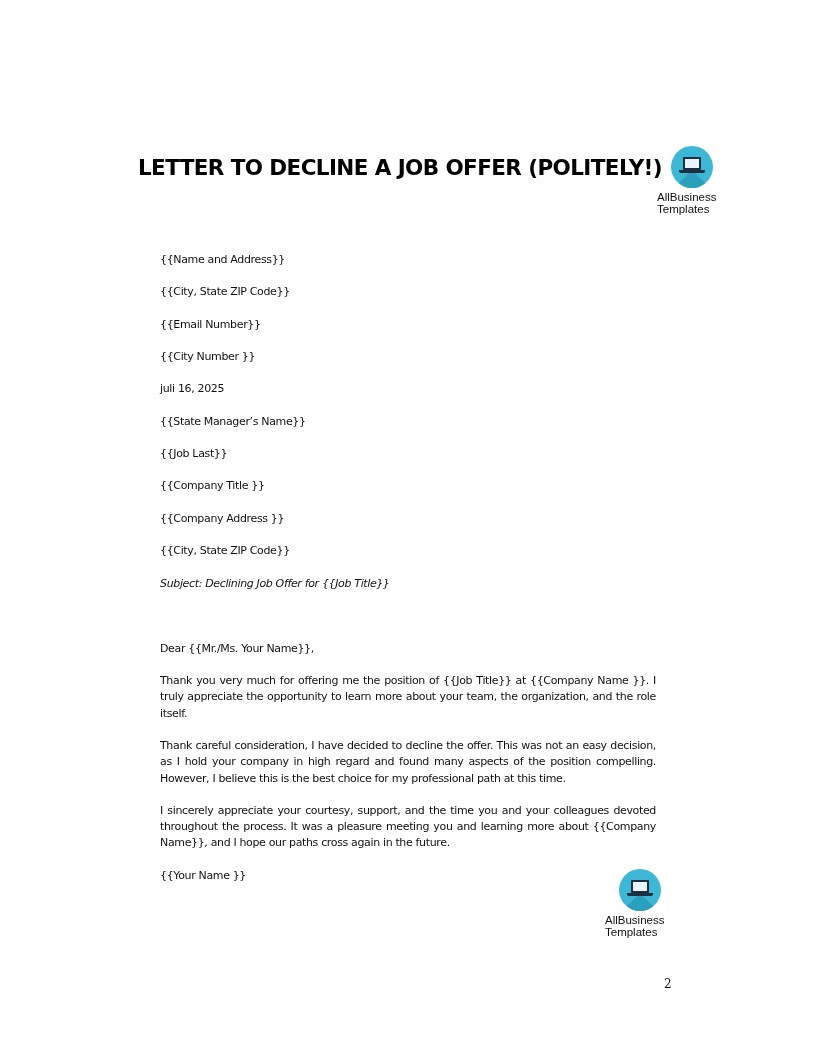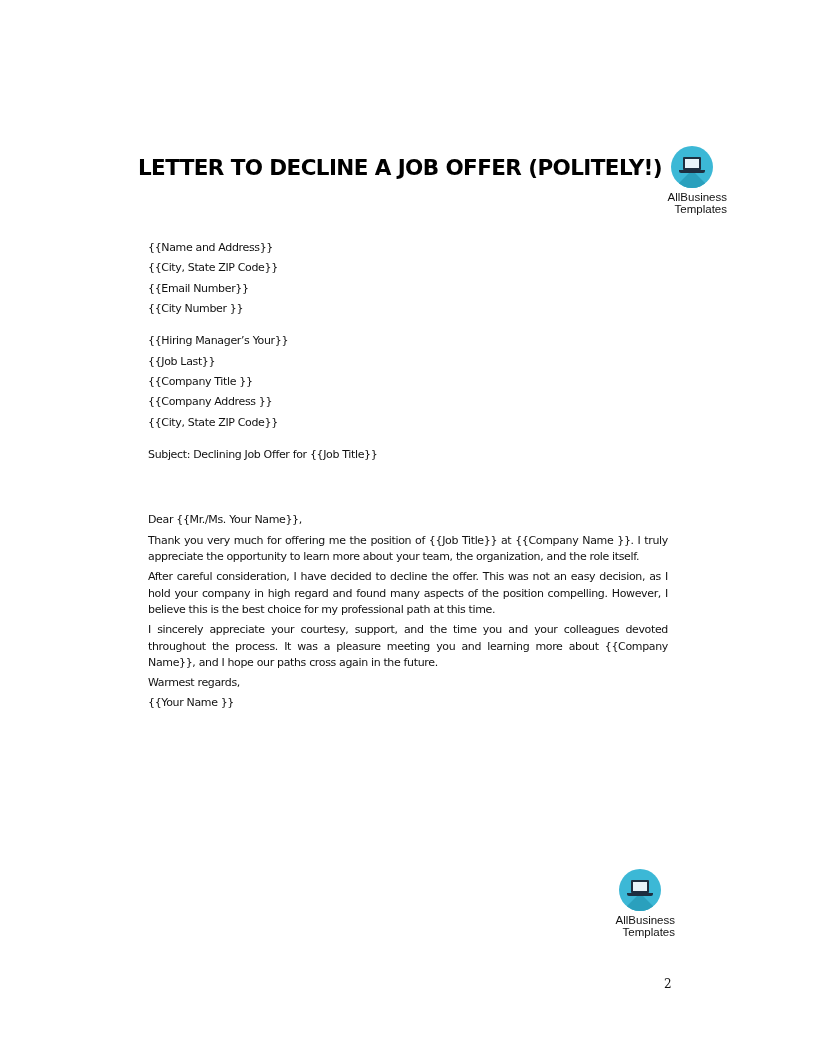--- a/index.html
+++ b/index.html
@@ -2,36 +2,36 @@
 <html><head>
   <meta charset="utf-8">
   <style>
     html, body { margin: 0; padding: 0; background: #ffffff; }
     body { width: 816px; height: 1056px; position: relative; overflow: hidden;
            font-family: "DejaVu Sans", "Liberation Sans", sans-serif; color: #111; }
     .title { position: absolute; left: 0; width: 816px; top: 155px; text-align: center;
              font-family: "DejaVu Sans", sans-serif; font-weight: bold; font-size: 21.5px;
              letter-spacing: -0.6px; color: #000; }
     .title span { display: inline-block; transform: translateX(-8px); }
-    .logo { position: absolute; text-align: right; font-family: "Liberation Sans", sans-serif;
+    .logo { position: absolute; text-align: left; font-family: "Liberation Sans", sans-serif;
             font-size: 11.5px; line-height: 12px; color: #111; width: 70px; }
     .logo .circle { width: 42px; height: 42px; border-radius: 50%; background: #3cb8d6;
                     margin: 0 auto 3px auto; position: relative; overflow: hidden; }
     .logo .shadow { position: absolute; left: 21px; top: 24px; width: 40px; height: 40px;
                     background: #2aa0bd; transform: rotate(45deg); transform-origin: 0 0; }
     .logo .screen { position: absolute; left: 12px; top: 11px; width: 18px; height: 13px;
                     background: #1e2f40; border-radius: 1px; }
     .logo .screen::after { content: ""; position: absolute; left: 2px; top: 2px; width: 14px; height: 9px;
                            background: #e9f4fa; }
     .logo .base { position: absolute; left: 8px; top: 24px; width: 26px; height: 3px;
                   background: #1e2f40; border-radius: 0 0 2px 2px; }
     .content { position: absolute; left: 144px; top: 236px; width: 528px;
                font-family: "DejaVu Sans", sans-serif; font-size: 11px; line-height: 16.3px;
                letter-spacing: -0.35px; color: #111; }
-    .content p { margin: 4px; }
+    .content p { margin: 16px; }
     .block { margin-bottom: 16.3px; }
     .just { text-align: justify; }
     .gap2 { margin-bottom: 32.6px; }
     .pagenum { position: absolute; left: 664px; top: 977px; font-family: "DejaVu Serif", serif;
                font-size: 12px; color: #111; }
   </style>
 </head>
 <body>
 
 <div class="title"><span>LETTER TO DECLINE A JOB OFFER (POLITELY!)</span></div>
@@ -46,33 +46,33 @@
   <div>Templates</div>
 </div>
 
 <div class="content">
   <div class="block">
     <p>{{Name and Address}}</p>
     <p>{{City, State ZIP Code}}</p>
     <p>{{Email Number}}</p>
     <p>{{City Number }}</p>
   </div>
+  <p class="block">juli 16, 2025</p>
   <div class="block">
-    <p>{{Hiring Manager’s Your}}</p>
+    <p>{{State Manager’s Name}}</p>
     <p>{{Job Last}}</p>
     <p>{{Company Title }}</p>
     <p>{{Company Address }}</p>
     <p>{{City, State ZIP Code}}</p>
   </div>
-  <p class="gap2" style="margin-bottom:48.9px;">Subject: Declining Job Offer for {{Job Title}}</p>
+  <p class="gap2" style="margin-bottom:48.9px;font-style:italic;">Subject: Declining Job Offer for {{Job Title}}</p>
   <p class="gap2">Dear {{Mr./Ms. Your Name}},</p>
   <p class="block just">Thank you very much for offering me the position of {{Job Title}} at {{Company Name }}. I truly appreciate the opportunity to learn more about your team, the organization, and the role itself.</p>
-  <p class="block just">After careful consideration, I have decided to decline the offer. This was not an easy decision, as I hold your company in high regard and found many aspects of the position compelling. However, I believe this is the best choice for my professional path at this time.</p>
+  <p class="block just">Thank careful consideration, I have decided to decline the offer. This was not an easy decision, as I hold your company in high regard and found many aspects of the position compelling. However, I believe this is the best choice for my professional path at this time.</p>
   <p class="gap2 just">I sincerely appreciate your courtesy, support, and the time you and your colleagues devoted throughout the process. It was a pleasure meeting you and learning more about {{Company Name}}, and I hope our paths cross again in the future.</p>
-  <p class="block">Warmest regards,</p>
   <p>{{Your Name }}</p>
 </div>
 
 <div class="logo" style="left:605px; top:869px;">
   <div class="circle">
     <div class="shadow"></div>
       <div class="screen"></div>
       <div class="base"></div>
   </div>
   <div>AllBusiness</div>

